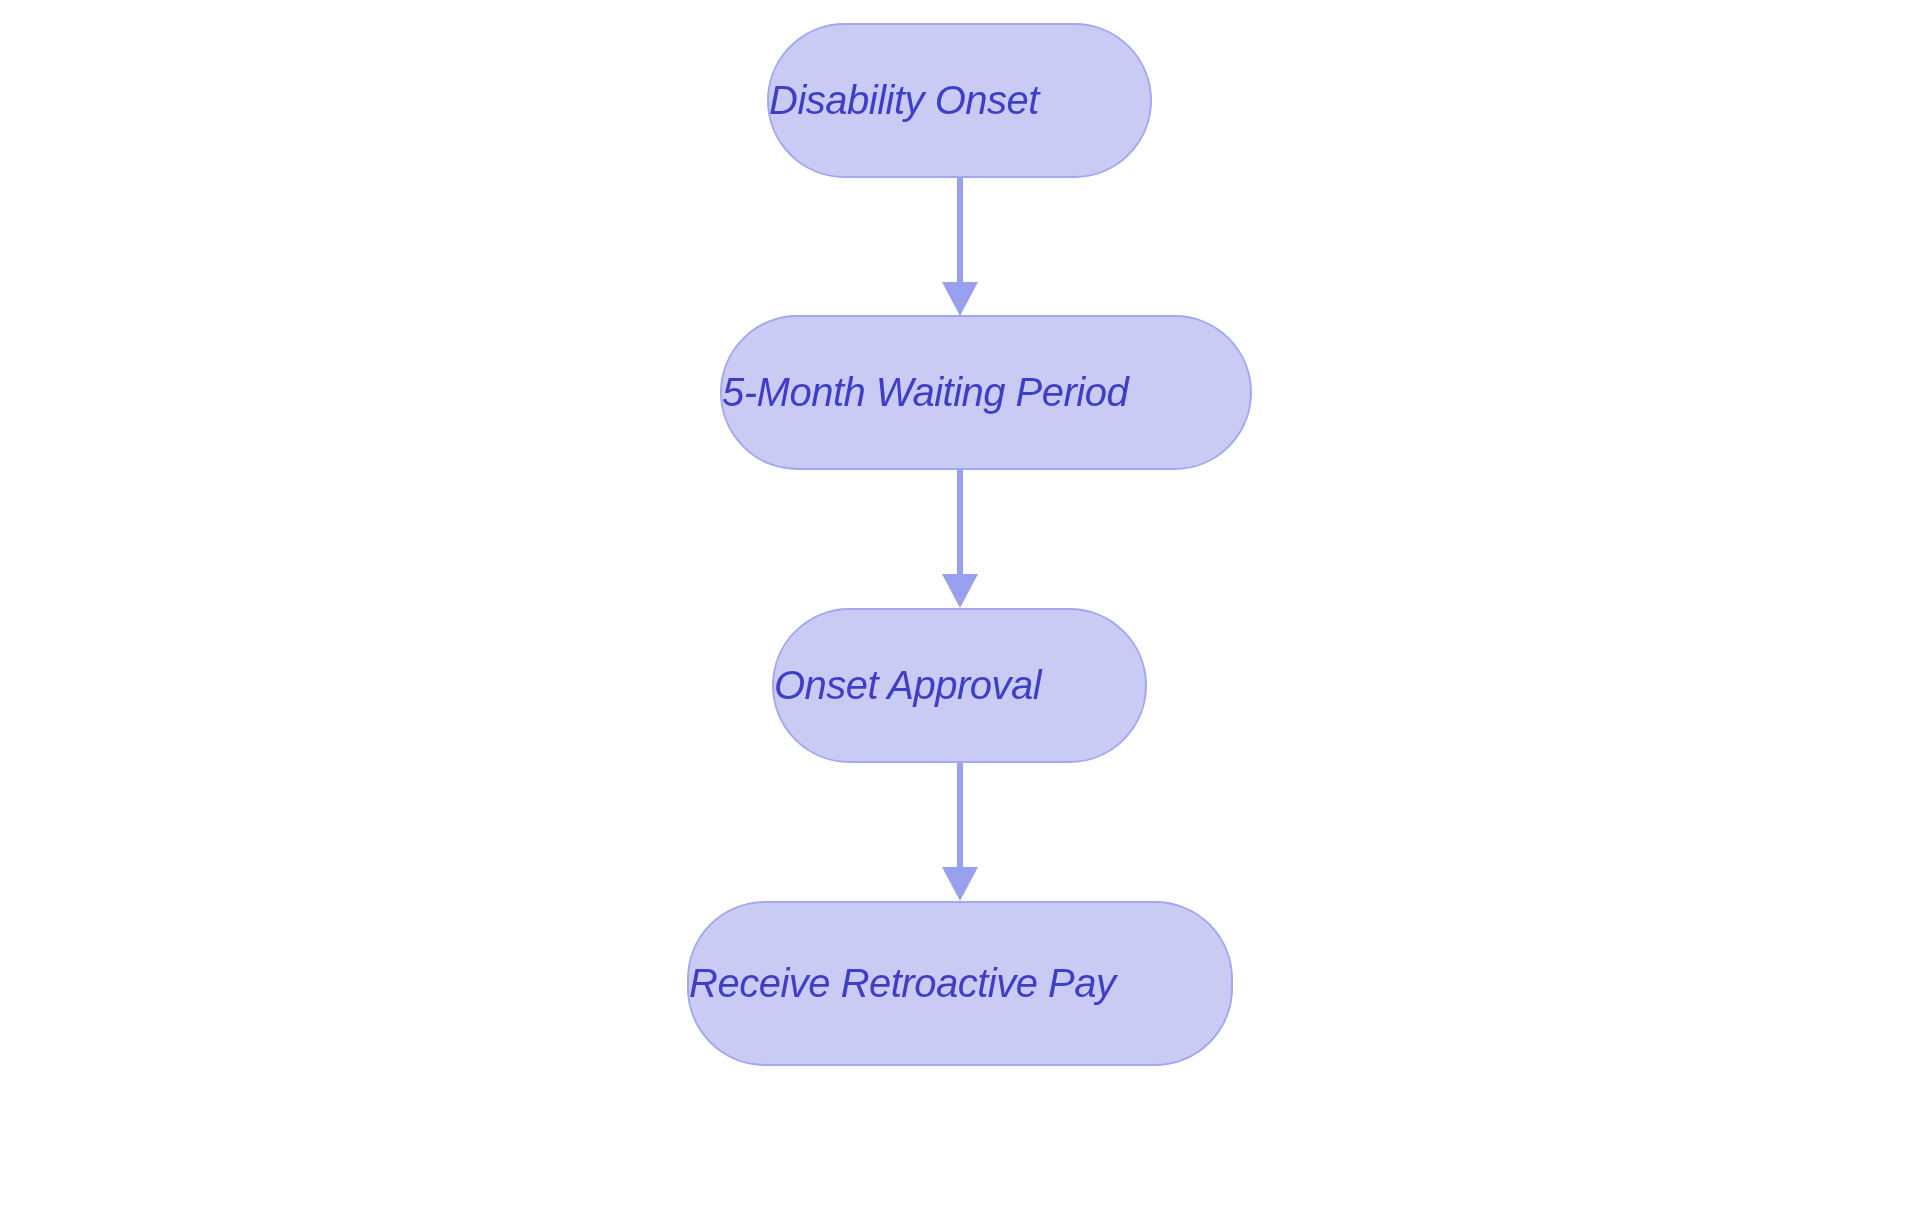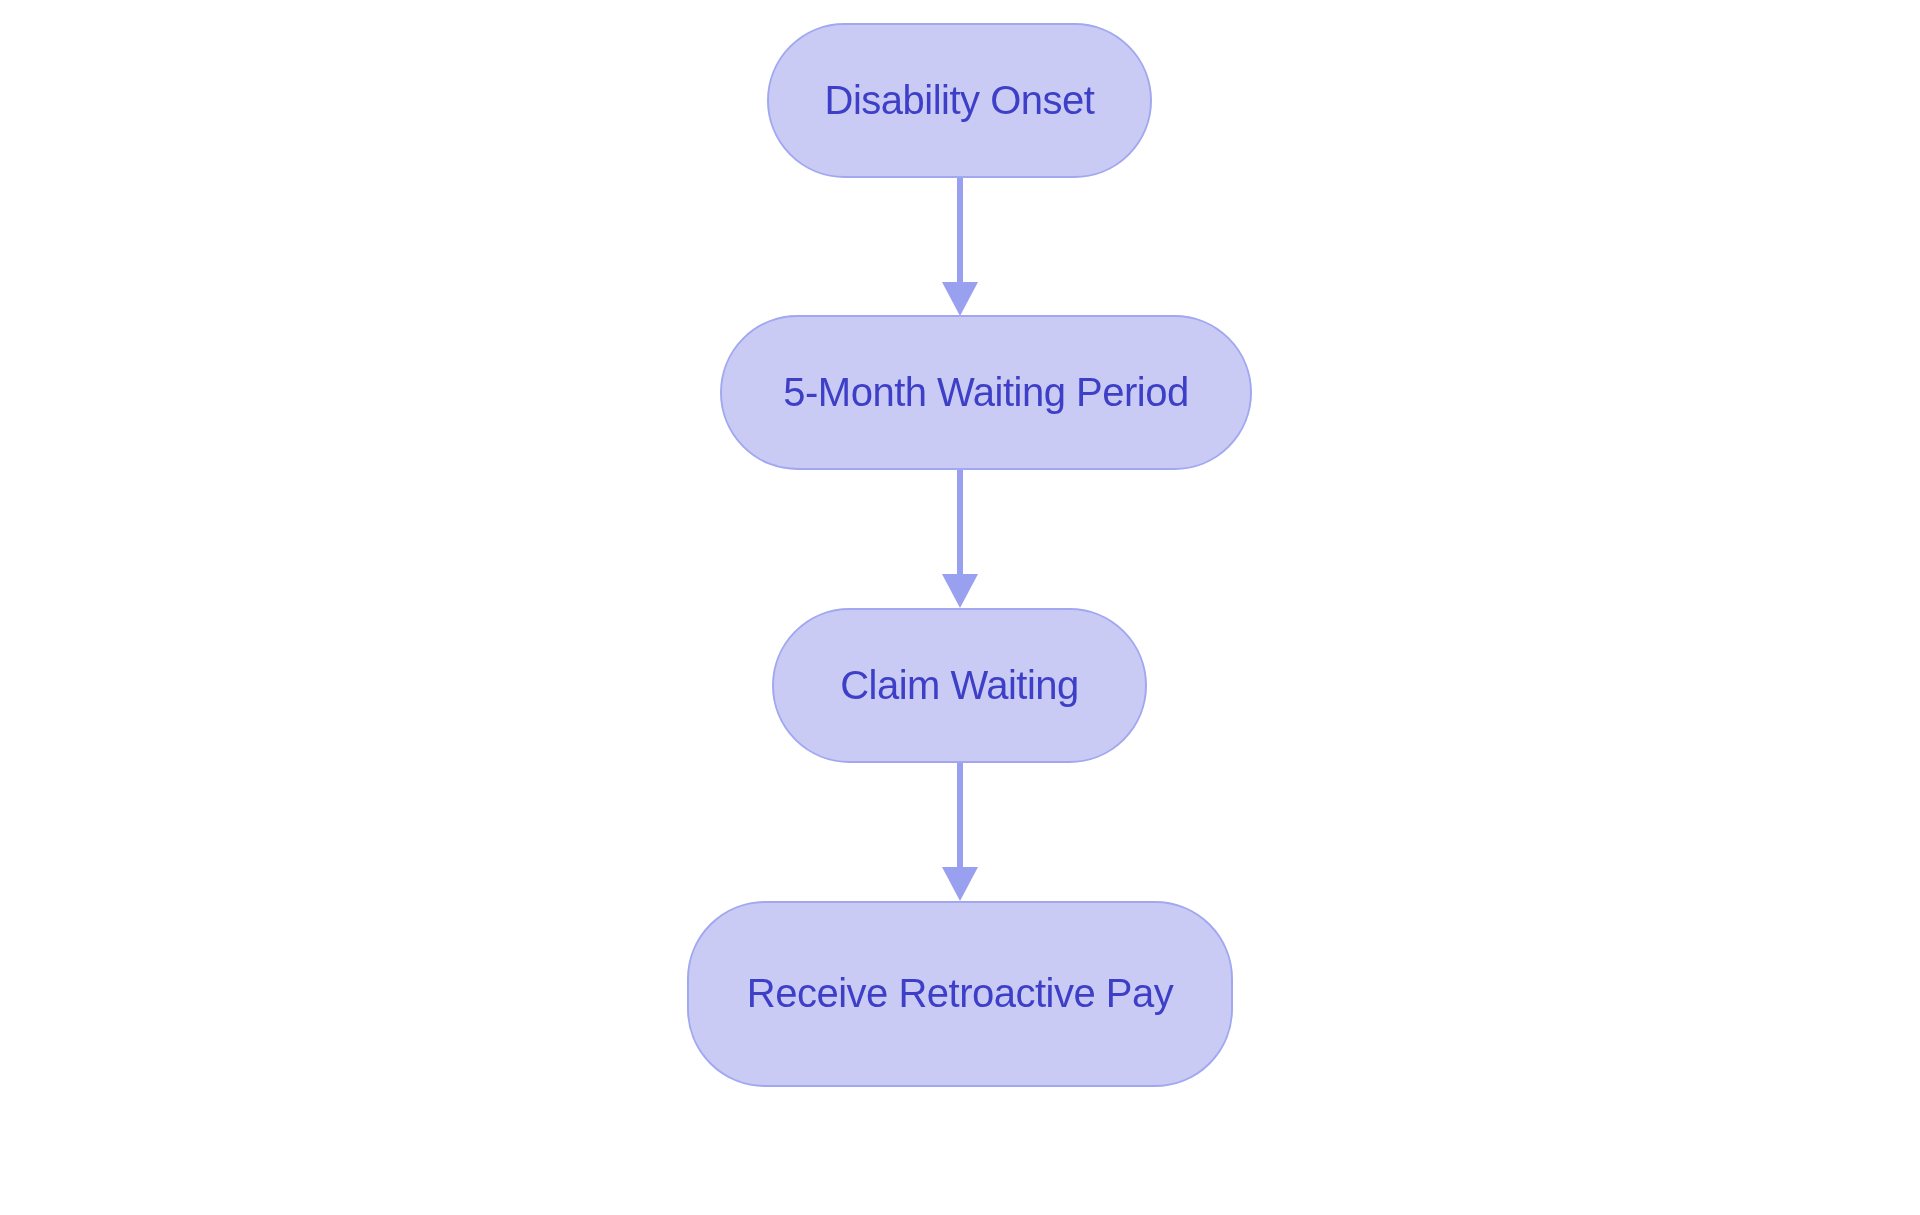--- a/index.html
+++ b/index.html
@@ -22,35 +22,36 @@
     width: 1920px; height: 1215px;
     background: var(--bg);
   }
   .node {
     position: absolute;
     background: var(--node-fill);
     border: 2px solid var(--node-border);
     border-radius: 78px;
     display: flex;
     align-items: center;
-    justify-content: center;
+    justify-content: flex-start;
+    font-style: italic;
   }
   .node-label {
     color: var(--node-text);
     font-size: 40px;
     font-weight: 400;
     letter-spacing: -0.5px;
     white-space: nowrap;
     line-height: 1;
     padding-bottom: 2px;
   }
   .node-1 { left: 767px; top:  23px; width: 385px; height: 155px; }
   .node-2 { left: 720px; top: 315px; width: 532px; height: 155px; }
   .node-3 { left: 772px; top: 608px; width: 375px; height: 155px; }
-  .node-4 { left: 687px; top: 901px; width: 546px; height: 186px; }
+  .node-4 { left: 687px; top: 901px; width: 546px; height: 165px; }
 
   .edge {
     position: absolute;
     left: 942px;           
     width: 36px;
     display: flex;
     flex-direction: column;
     align-items: center;
   }
   .edge-1 { top: 178px; }
@@ -96,21 +97,21 @@
   <div class="node node-2">
     <span class="node-label">5-Month Waiting Period</span>
   </div>
 
   <div class="edge edge-2">
     <div class="edge-line"></div>
     <div class="edge-head"></div>
   </div>
 
   <div class="node node-3">
-    <span class="node-label">Claim Waiting</span>
+    <span class="node-label">Onset Approval</span>
   </div>
 
   <div class="edge edge-3">
     <div class="edge-line"></div>
     <div class="edge-head"></div>
   </div>
 
   <div class="node node-4">
     <span class="node-label">Receive Retroactive Pay</span>
   </div>

